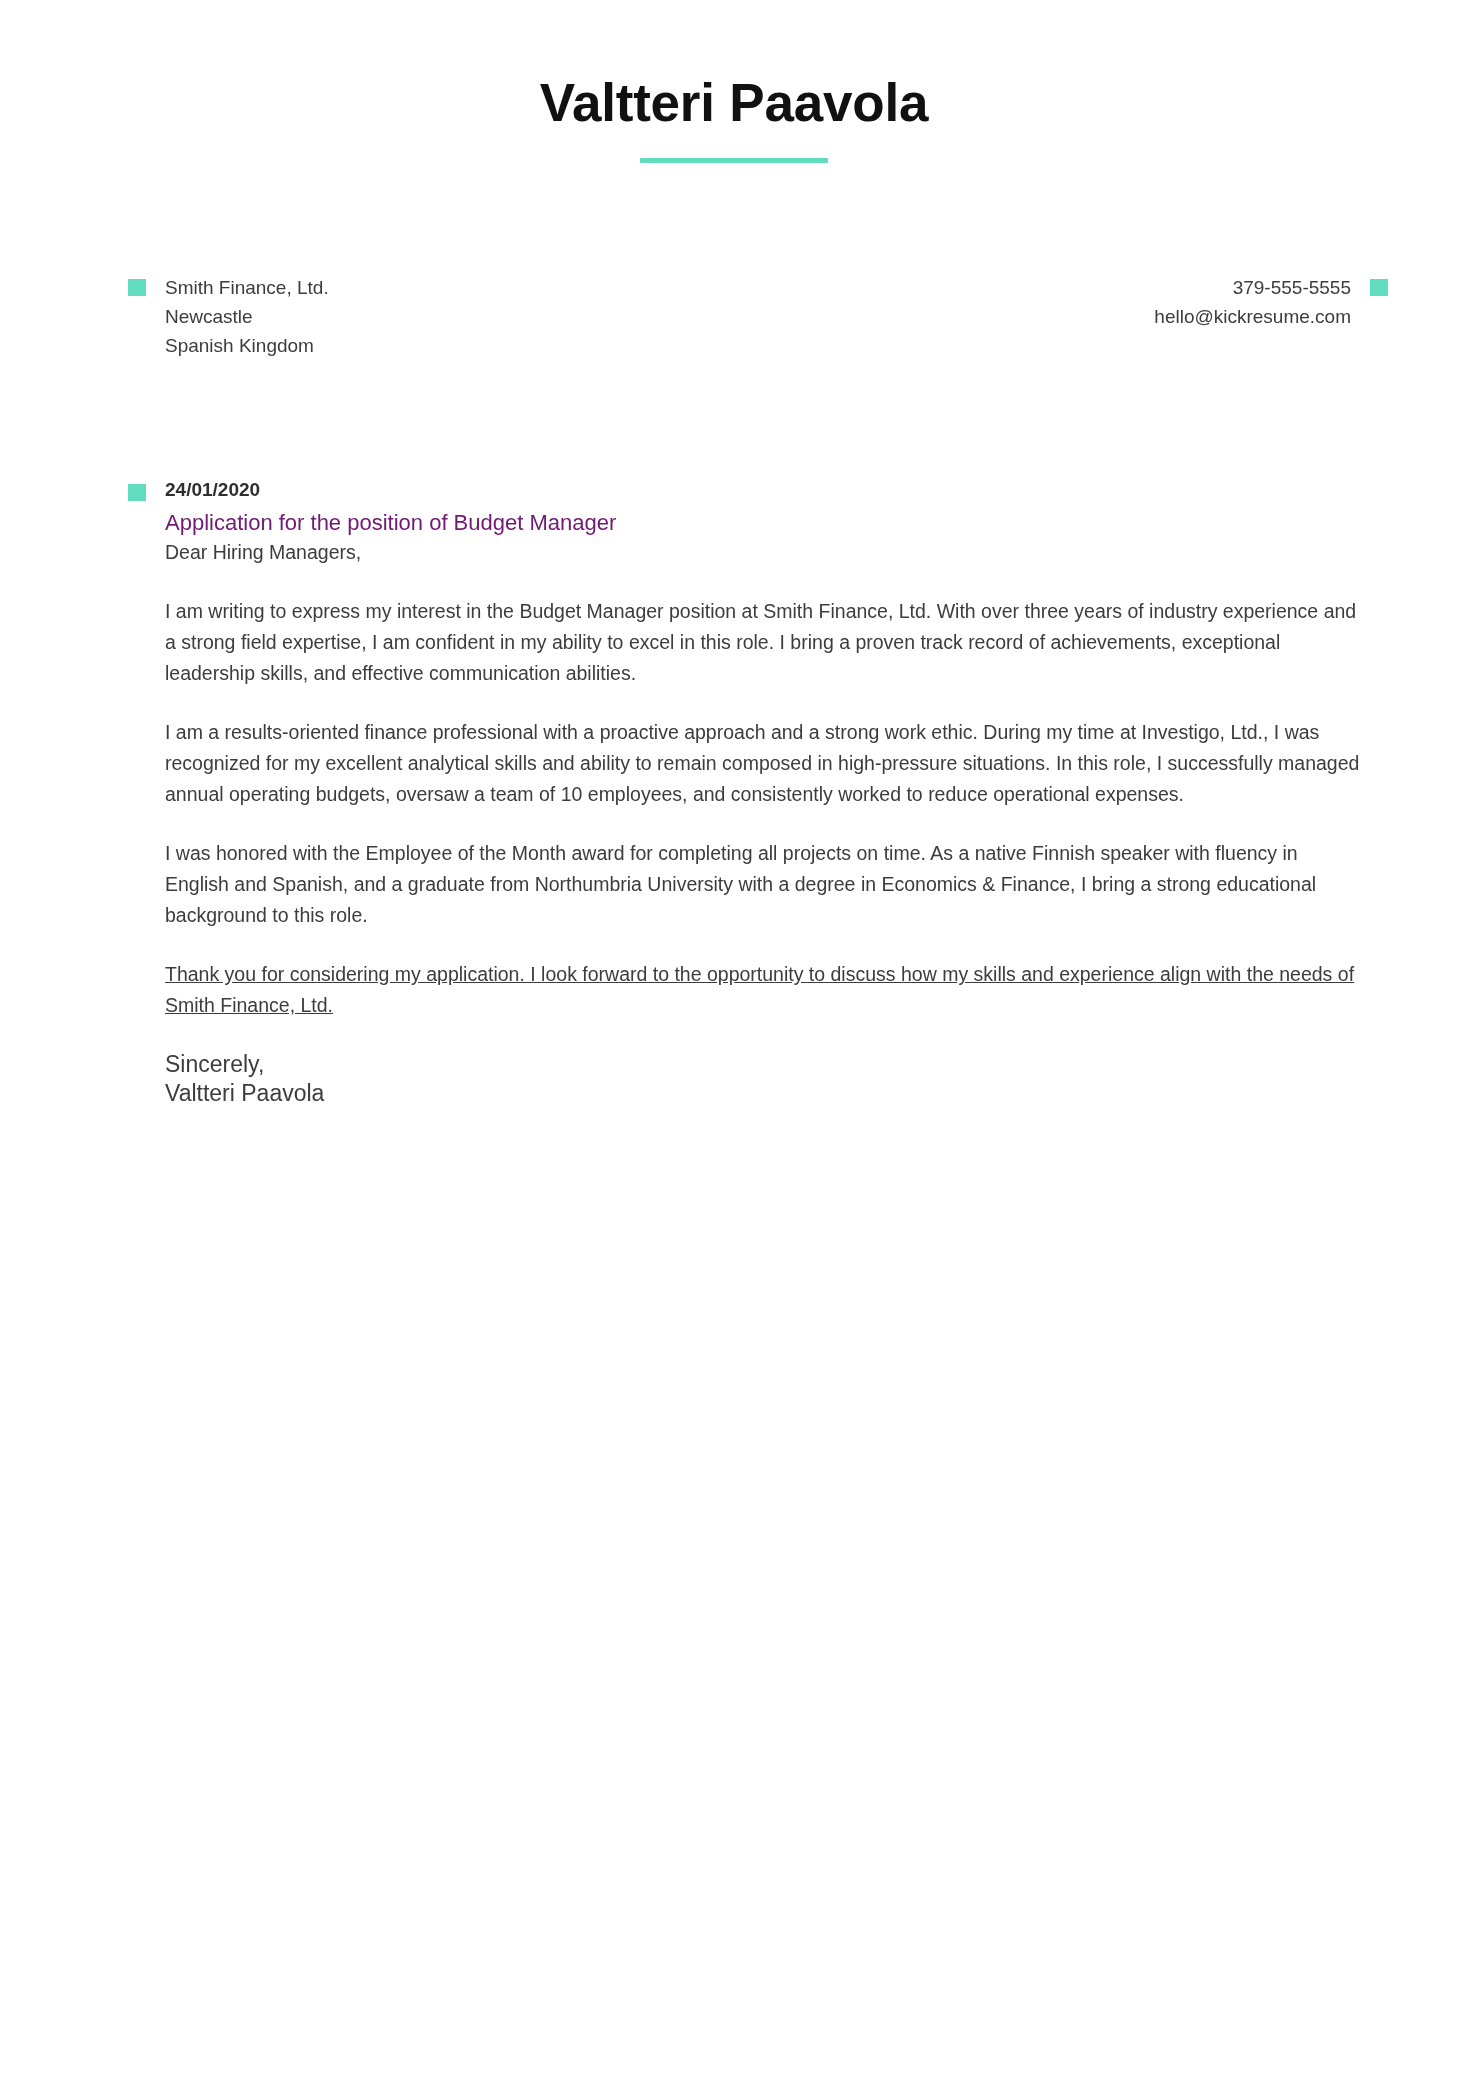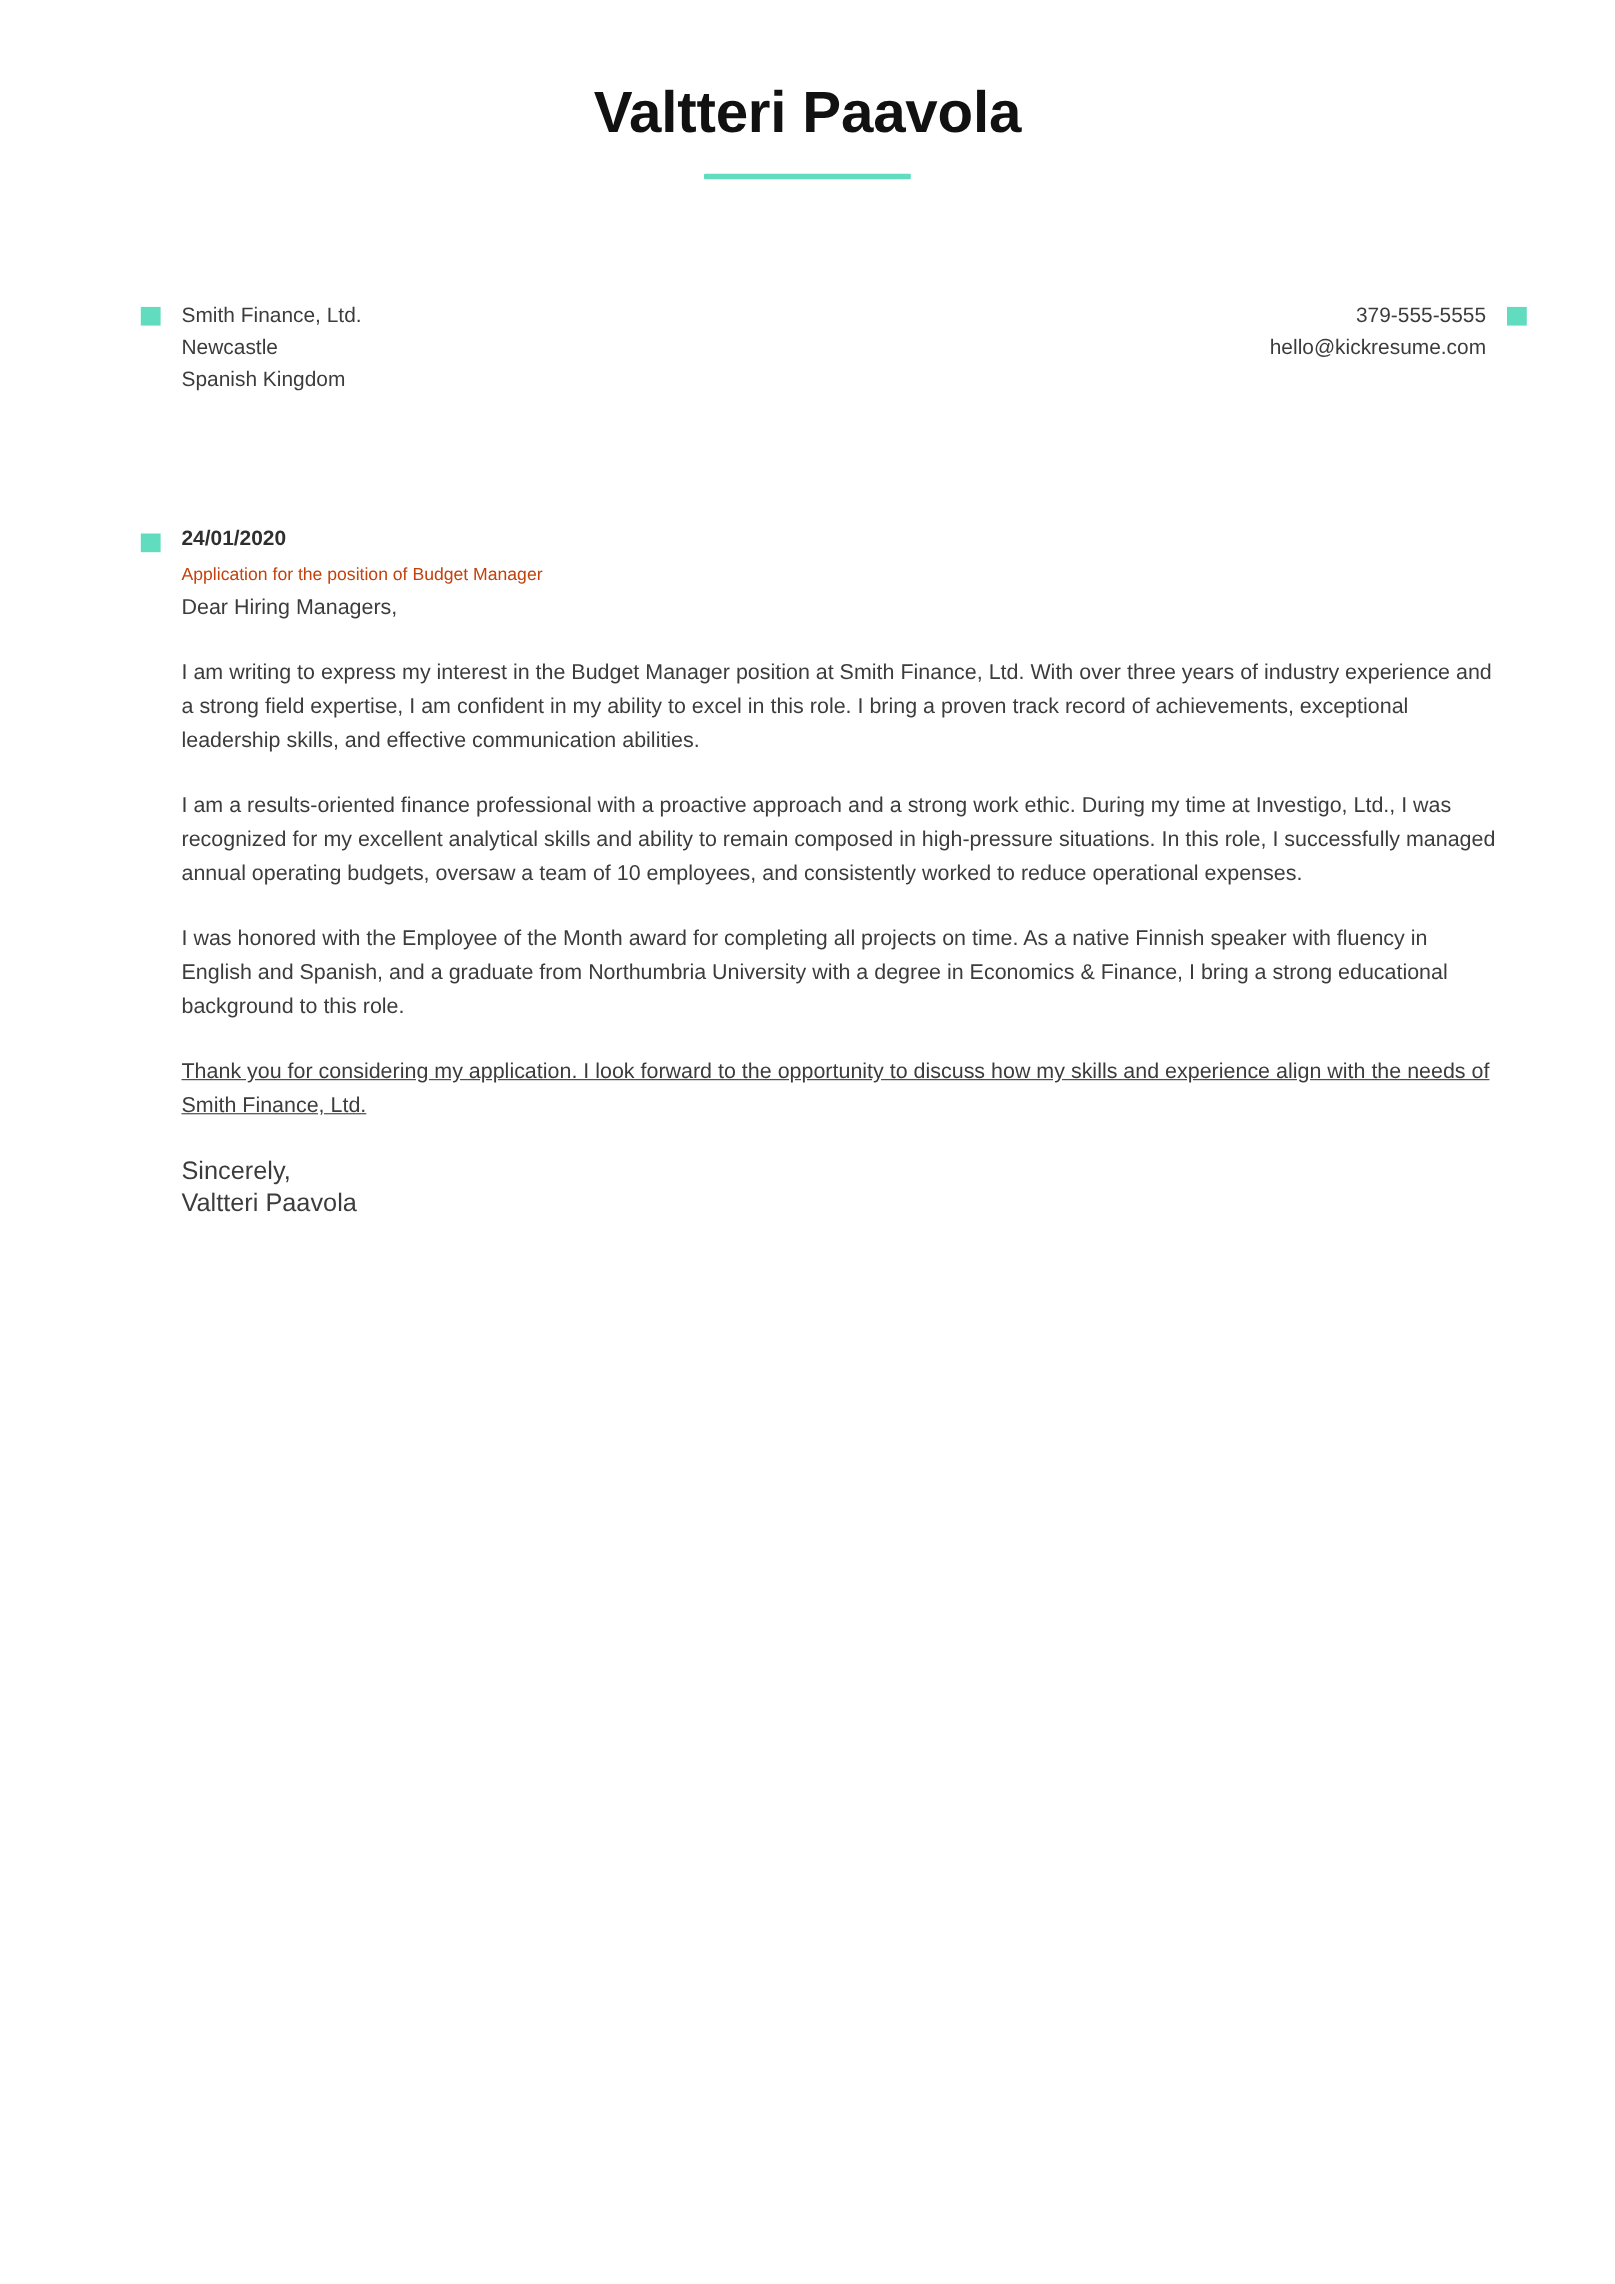--- a/index.html
+++ b/index.html
@@ -96,36 +96,36 @@
   
   .letter {
     margin-top: 118px;
     padding-left: 128px;
     padding-right: 108px;
     box-sizing: border-box;
   }
 
   .date-row {
     display: flex;
-    align-items: center;
+    align-items: flex-start;
   }
 
   .date-text {
     margin-left: 19px;
     font-size: 19px;
     font-weight: 700;
     color: #2f2f2f;
     line-height: 24px;
   }
 
   .subject-line {
     margin-left: 37px;
     margin-top: 7px;
-    font-size: 16px;
-    color: #c2410c;
+    font-size: 22px;
+    color: #701a75;
     line-height: 28px;
   }
 
   .body-text {
     margin-left: 37px;
     max-width: 1196px;
   }
 
   .body-text p {
     font-size: 19.5px;

